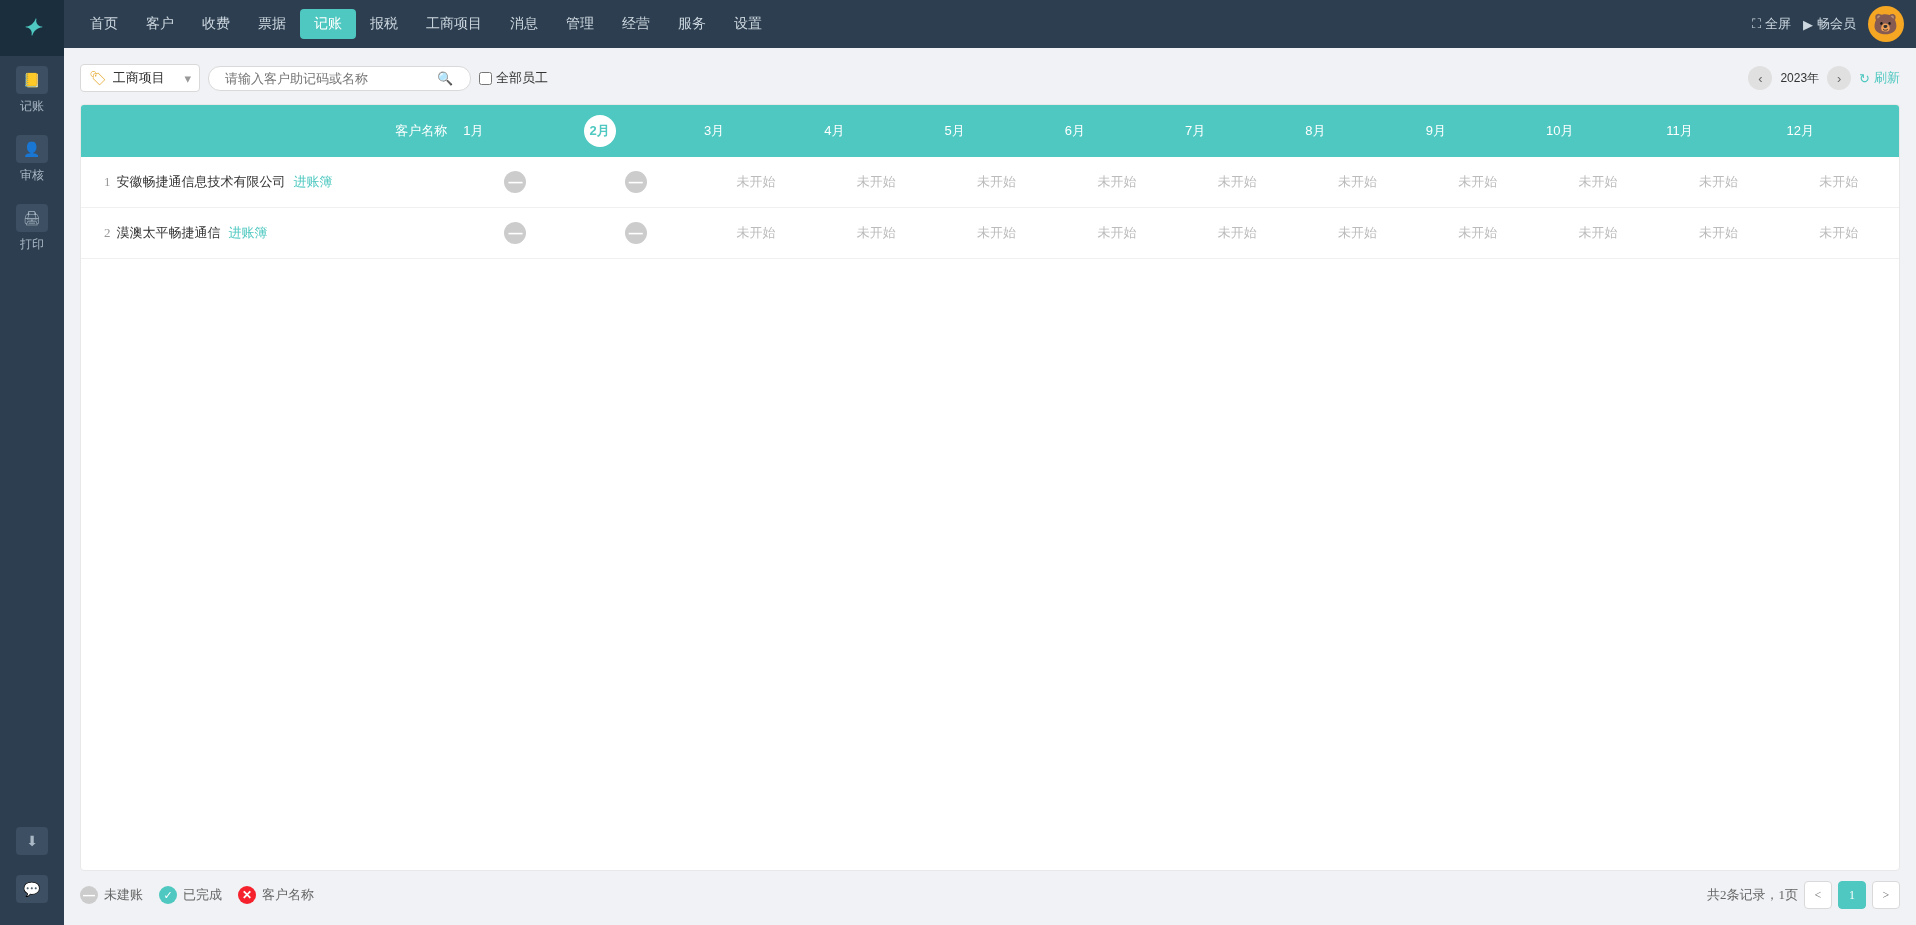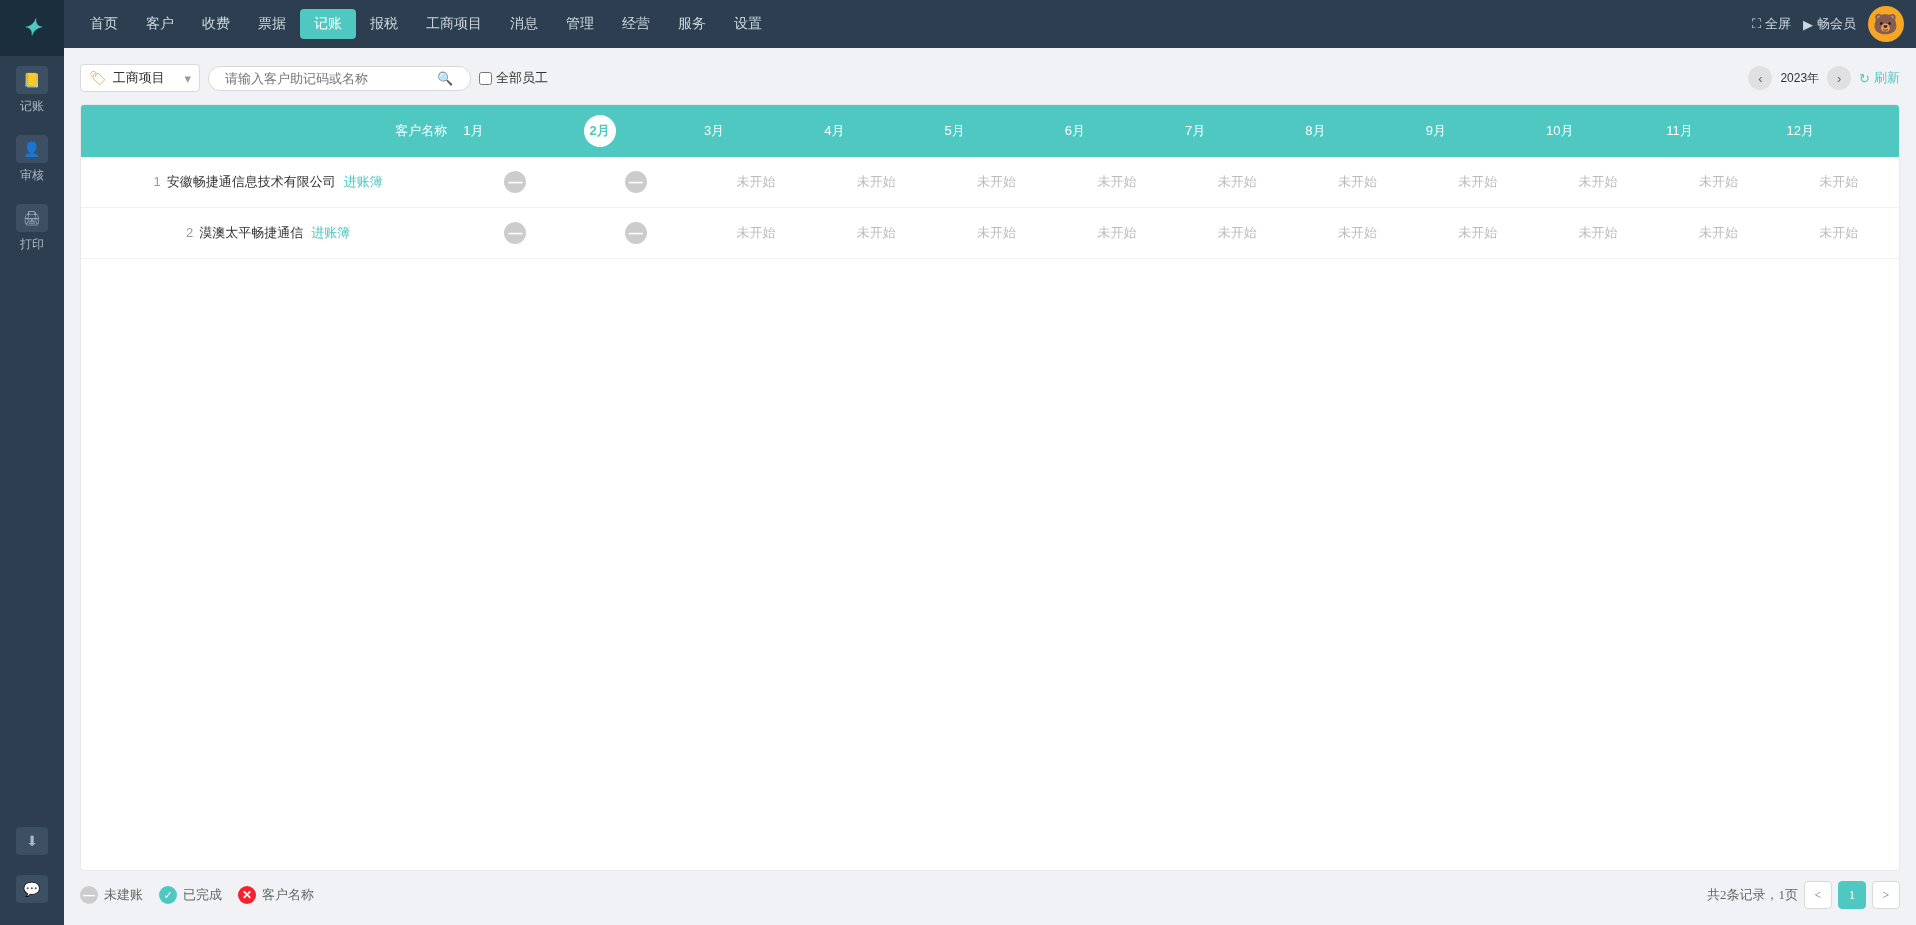--- a/index.html
+++ b/index.html
@@ -249,23 +249,24 @@
       border-bottom: 1px solid #f0f0f0;
     }
     tbody td {
       padding: 14px 8px;
       text-align: center;
       font-size: 13px;
       color: #999;
       white-space: nowrap;
     }
     tbody td.col-name-cell {
-      text-align: center;
-      padding-left: 8px;
+      text-align: left;
+      padding-left: 23px;
       color: #333;
+      font-family: Liberation Serif, serif;
     }
     .row-num { color: #999; margin-right: 6px; }
     .company-name { color: #333; margin-right: 8px; }
     .enter-link { color: #4ec8c0; cursor: pointer; font-size: 13px; }
 
     .status-dash {
       display: inline-flex;
       align-items: center;
       justify-content: center;
       width: 22px;

